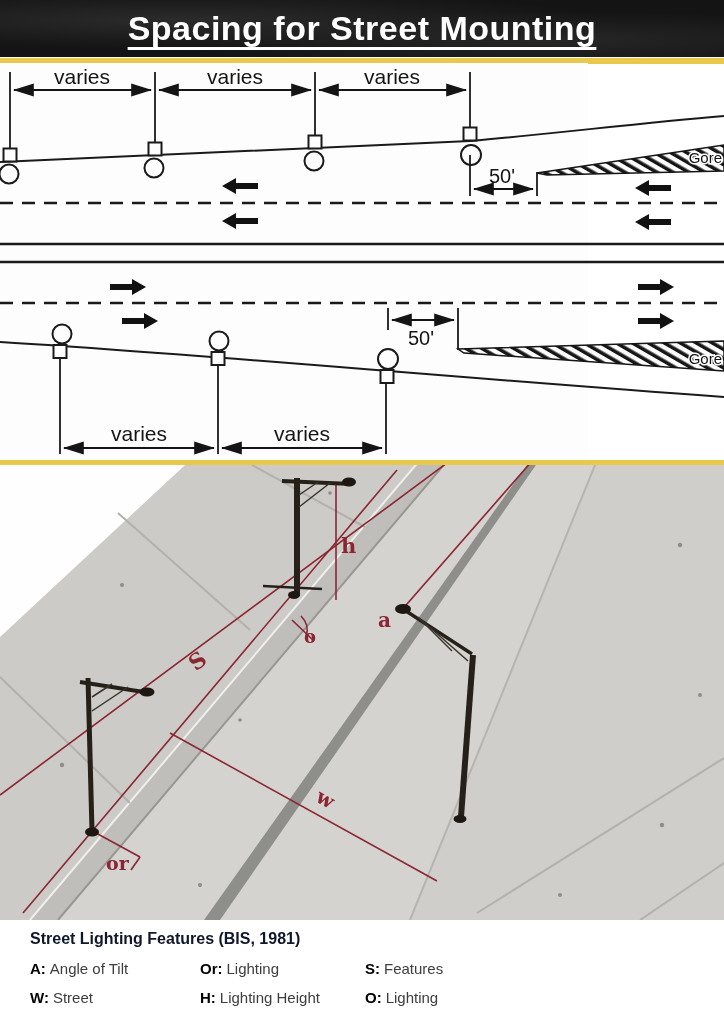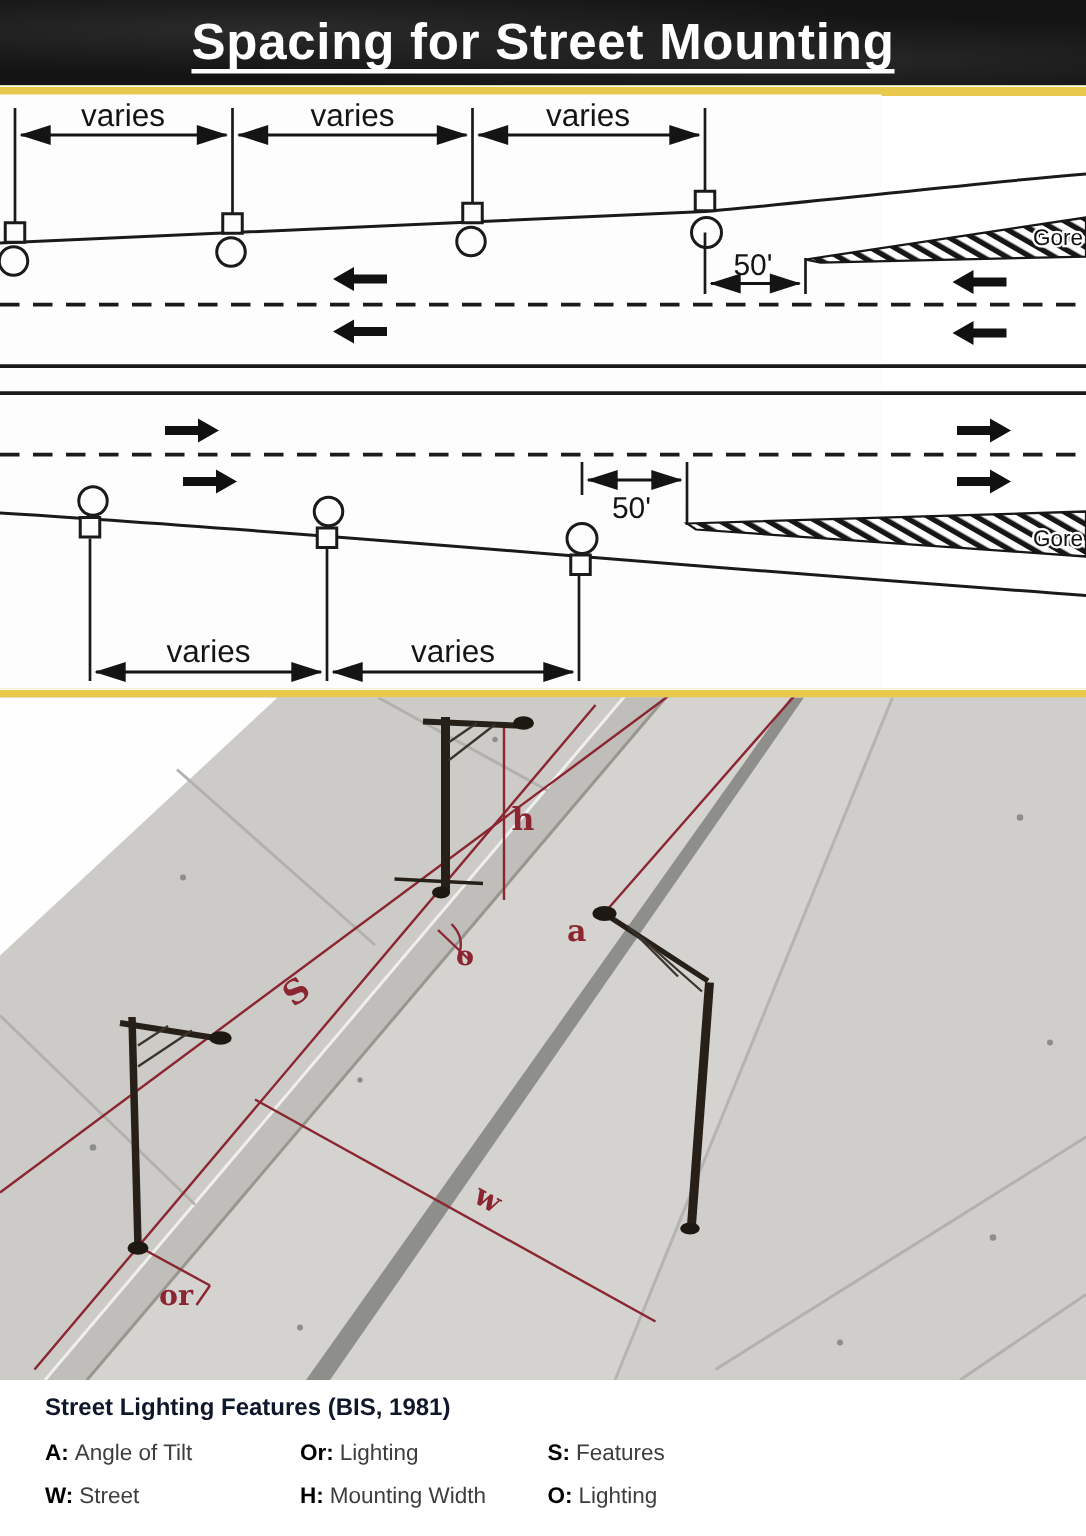--- a/index.html
+++ b/index.html
@@ -230,17 +230,17 @@
     </g>
   </svg>
   </div>
 
   <div class="cap">
     <div class="t">Street Lighting Features (BIS, 1981)</div>
     <div class="cell r1 c1"><b>A:</b><span>Angle of Tilt</span></div>
     <div class="cell r1 c2"><b>Or:</b><span>Lighting</span></div>
     <div class="cell r1 c3"><b>S:</b><span>Features</span></div>
     <div class="cell r2 c1"><b>W:</b><span>Street</span></div>
-    <div class="cell r2 c2"><b>H:</b><span>Mounting Width</span></div>
+    <div class="cell r2 c2"><b>H:</b><span>Lighting Height</span></div>
     <div class="cell r2 c3"><b>O:</b><span>Lighting</span></div>
   </div>
 
 </div>
 
 </body></html>

